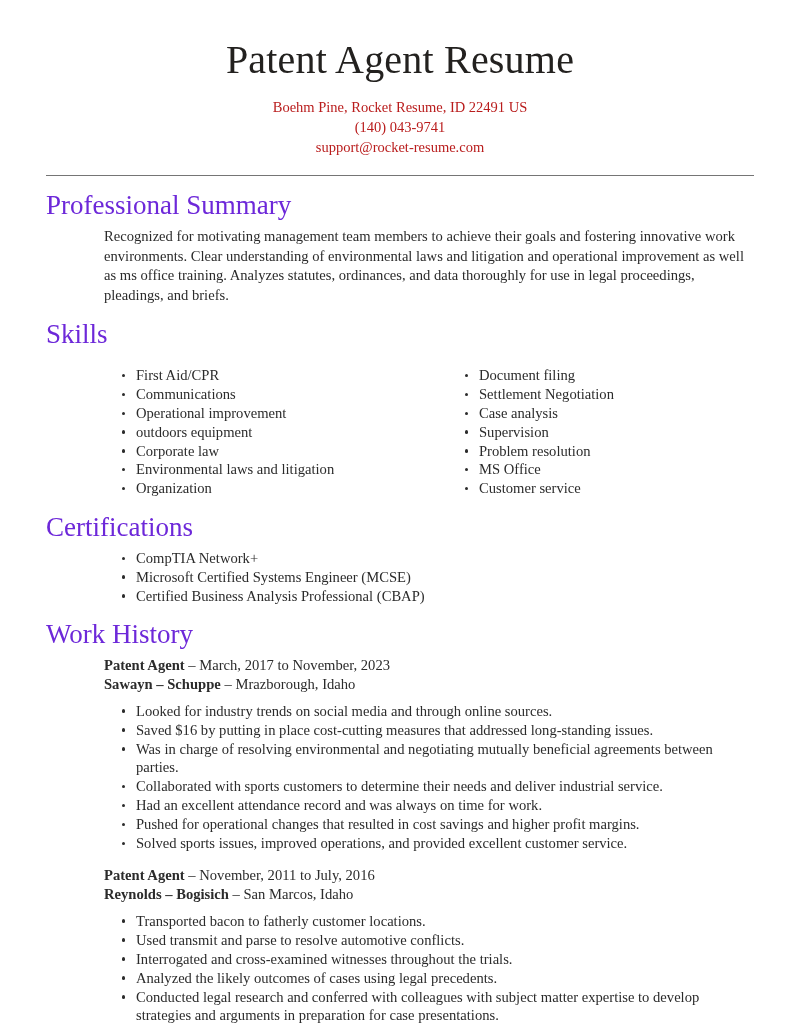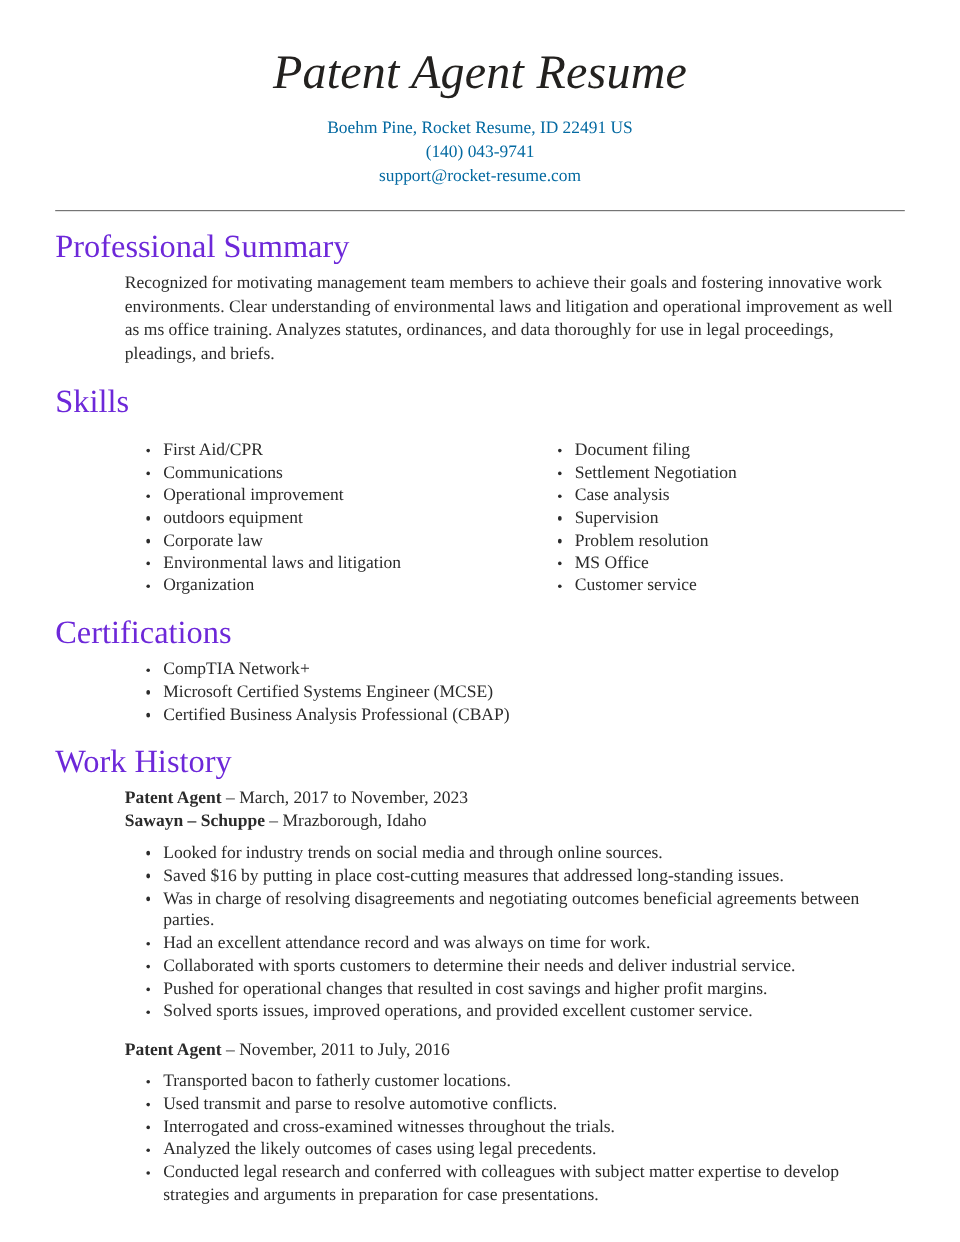--- a/index.html
+++ b/index.html
@@ -25,30 +25,29 @@
   
   .resume-title {
     text-align: center;
     font-size: 40px;
     line-height: 1.1;
     font-weight: 400;
     color: #23211f;
     margin: 0;
     padding-top: 38px;
     letter-spacing: 0.2px;
-    font-style: italic;
   }
   .contact-block {
     text-align: center;
     margin-top: 15px;
   }
   .contact-line {
     font-size: 14.5px;
     line-height: 20px;
-    color: #0369a1;
+    color: #b91c1c;
   }
   .header-rule {
     border: 0;
     border-top: 1.4px solid #757575;
     margin: 18px 0 0 0;
   }
 
   
   .section {
     margin-top: 14px;
@@ -203,34 +202,39 @@
       </div>
       <div class="job-line">
         <span class="bold">Sawayn – Schuppe</span>
         <span>–</span>
         <span>Mrazborough, Idaho</span>
       </div>
       <div class="job-bullets">
         <ul class="bullets">
           <li>Looked for industry trends on social media and through online sources.</li>
           <li>Saved $16 by putting in place cost-cutting measures that addressed long-standing issues.</li>
-          <li>Was in charge of resolving disagreements and negotiating outcomes beneficial agreements between parties.</li>
+          <li>Was in charge of resolving environmental and negotiating mutually beneficial agreements between parties.</li>
+          <li>Collaborated with sports customers to determine their needs and deliver industrial service.</li>
           <li>Had an excellent attendance record and was always on time for work.</li>
-          <li>Collaborated with sports customers to determine their needs and deliver industrial service.</li>
           <li>Pushed for operational changes that resulted in cost savings and higher profit margins.</li>
           <li>Solved sports issues, improved operations, and provided excellent customer service.</li>
         </ul>
       </div>
     </div>
 
     <div class="job">
       <div class="job-line">
         <span class="bold">Patent Agent</span>
         <span>–</span>
         <span>November, 2011 to July, 2016</span>
+      </div>
+      <div class="job-line">
+        <span class="bold">Reynolds – Bogisich</span>
+        <span>–</span>
+        <span>San Marcos, Idaho</span>
       </div>
       <div class="job-bullets">
         <ul class="bullets">
           <li>Transported bacon to fatherly customer locations.</li>
           <li>Used transmit and parse to resolve automotive conflicts.</li>
           <li>Interrogated and cross-examined witnesses throughout the trials.</li>
           <li>Analyzed the likely outcomes of cases using legal precedents.</li>
           <li>Conducted legal research and conferred with colleagues with subject matter expertise to develop strategies and arguments in preparation for case presentations.</li>
         </ul>
       </div>

